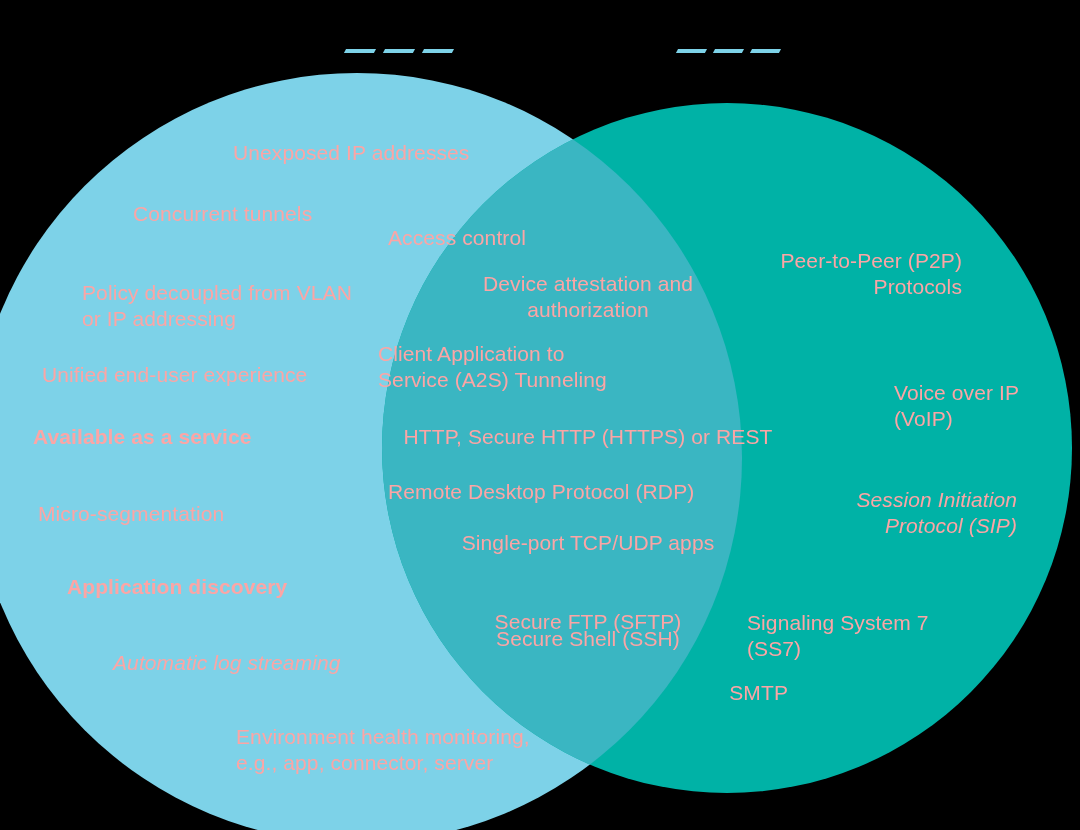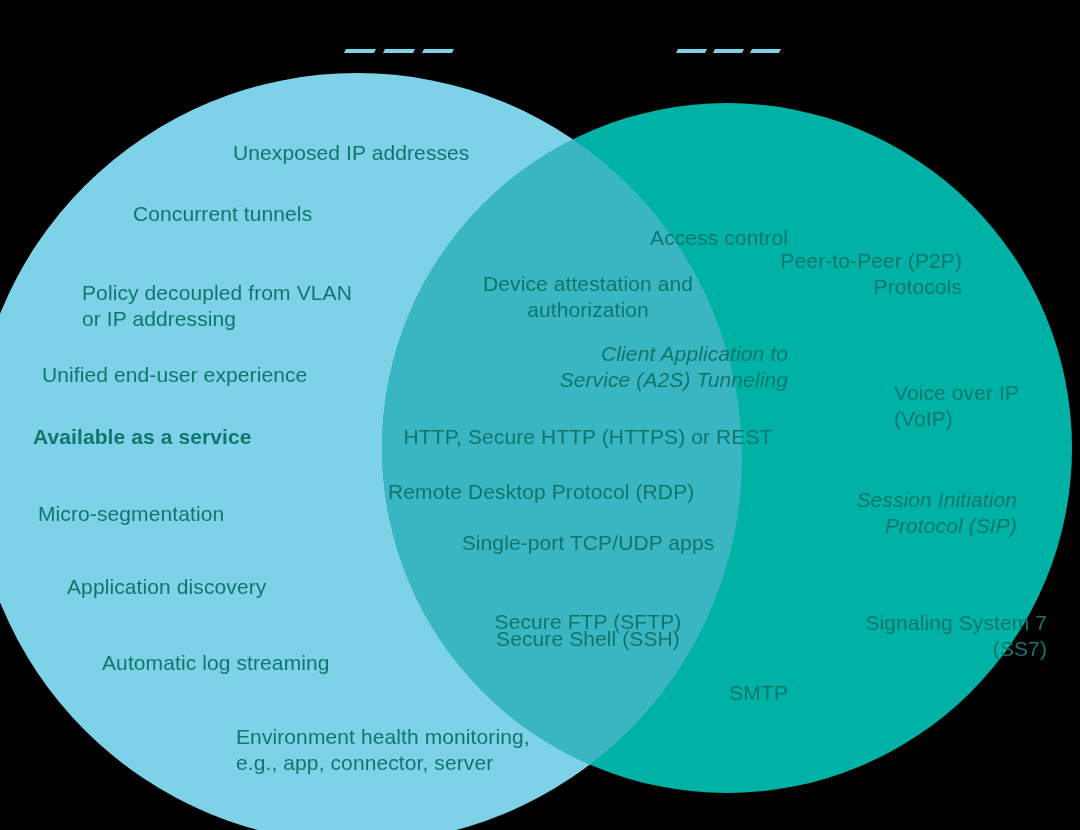--- a/index.html
+++ b/index.html
@@ -18,21 +18,21 @@
   #venn-svg {
     position: absolute;
     left: 0;
     top: 0;
   }
   .lbl {
     position: absolute;
     font-size: 21px;
     line-height: 26px;
     font-weight: 500;
-    color: #0f766e;
+    color: #fca5a5;
     white-space: pre-line;
     letter-spacing: 0.1px;
   }
   .underline-group {
     position: absolute;
     display: flex;
     gap: var(--dg, 9px);
     height: 4px;
   }
   .dash {
@@ -69,38 +69,38 @@
       <span class="dash" style="background: rgb(125, 210, 232);"></span>
     </div>
 
   <div class="lbl" style="left:233px; top:140px;">Unexposed IP addresses</div>
   <div class="lbl" style="left:133px; top:201px;">Concurrent tunnels</div>
   <div class="lbl" style="left:82px; top:280px;">Policy decoupled from VLAN
 or IP addressing</div>
   <div class="lbl" style="left:42px; top:362px;">Unified end-user experience</div>
   <div class="lbl" style="left:33px; top:424px;font-weight:bold;">Available as a service</div>
   <div class="lbl" style="left:38px; top:501px;">Micro-segmentation</div>
-  <div class="lbl" style="left:67px; top:574px;">Application discovery</div>
-  <div class="lbl" style="left:102px; top:650px;">Automatic log streaming</div>
+  <div class="lbl" style="left:67px; top:574px;font-weight:bold;">Application discovery</div>
+  <div class="lbl" style="left:113px; top:650px;font-style:italic;">Automatic log streaming</div>
   <div class="lbl" style="left:236px; top:724px;">Environment health monitoring,
 e.g., app, connector, server</div>
 
-  <div class="lbl" style="left:388px; top:225px; width:400px; text-align:right;">Access control</div>
+  <div class="lbl" style="left:388px; top:225px; width:400px; text-align:left;">Access control</div>
   <div class="lbl" style="left:388px; top:271px; width:400px; text-align:center;">Device attestation and
 authorization</div>
-  <div class="lbl" style="left:388px; top:341px; width:400px; text-align:right;font-style:italic;">Client Application to
+  <div class="lbl" style="left:378px; top:341px; width:400px; text-align:left;">Client Application to
 Service (A2S) Tunneling</div>
   <div class="lbl" style="left:388px; top:424px; width:400px; text-align:center;">HTTP, Secure HTTP (HTTPS) or REST</div>
   <div class="lbl" style="left:388px; top:479px; width:400px; text-align:left;">Remote Desktop Protocol (RDP)</div>
   <div class="lbl" style="left:388px; top:530px; width:400px; text-align:center;">Single-port TCP/UDP apps</div>
   <div class="lbl" style="left:388px; top:578px; width:400px; text-align:center;margin-top:31px;">Secure FTP (SFTP)</div>
   <div class="lbl" style="left:388px; top:626px; width:400px; text-align:center;">Secure Shell (SSH)</div>
   <div class="lbl" style="left:388px; top:680px; width:400px; text-align:right;">SMTP</div>
 
   <div class="lbl" style="left:642px; top:248px; width:320px; text-align:right;">Peer-to-Peer (P2P)
 Protocols</div>
   <div class="lbl" style="left:856px; top:380px;margin-left:38px;">Voice over IP (VoIP)</div>
   <div class="lbl" style="left:697px; top:487px; width:320px; text-align:right;font-style:italic;">Session Initiation
 Protocol (SIP)</div>
-  <div class="lbl" style="left:747px; top:610px; width:300px; text-align:right;">Signaling System 7
+  <div class="lbl" style="left:747px; top:610px; width:300px; text-align:left;">Signaling System 7
 (SS7)</div>
 
 </div>
 
 </body></html>

